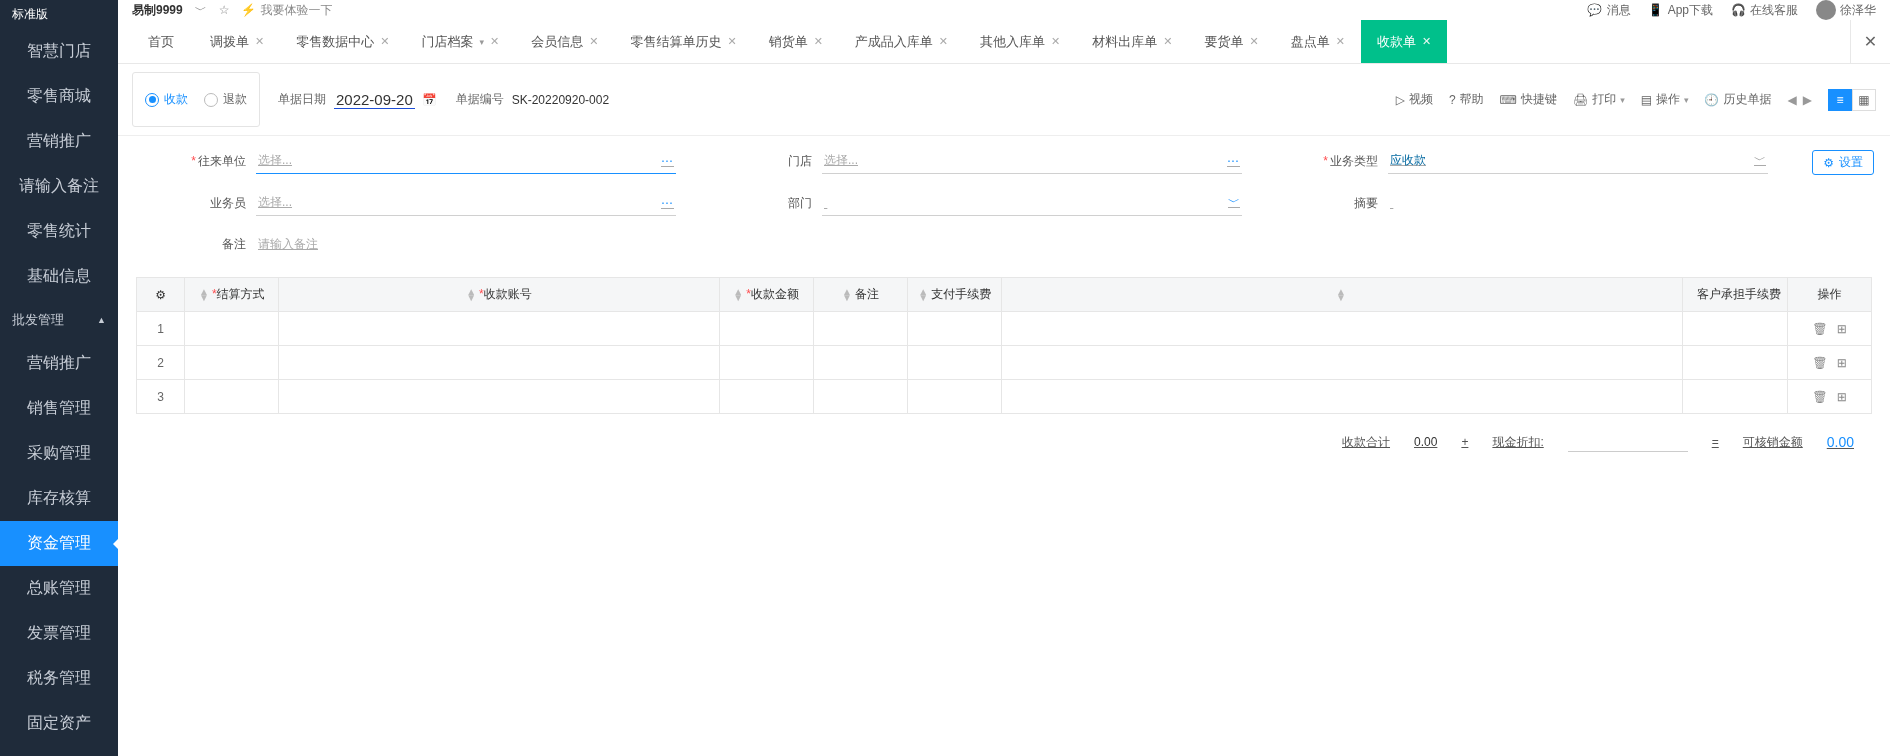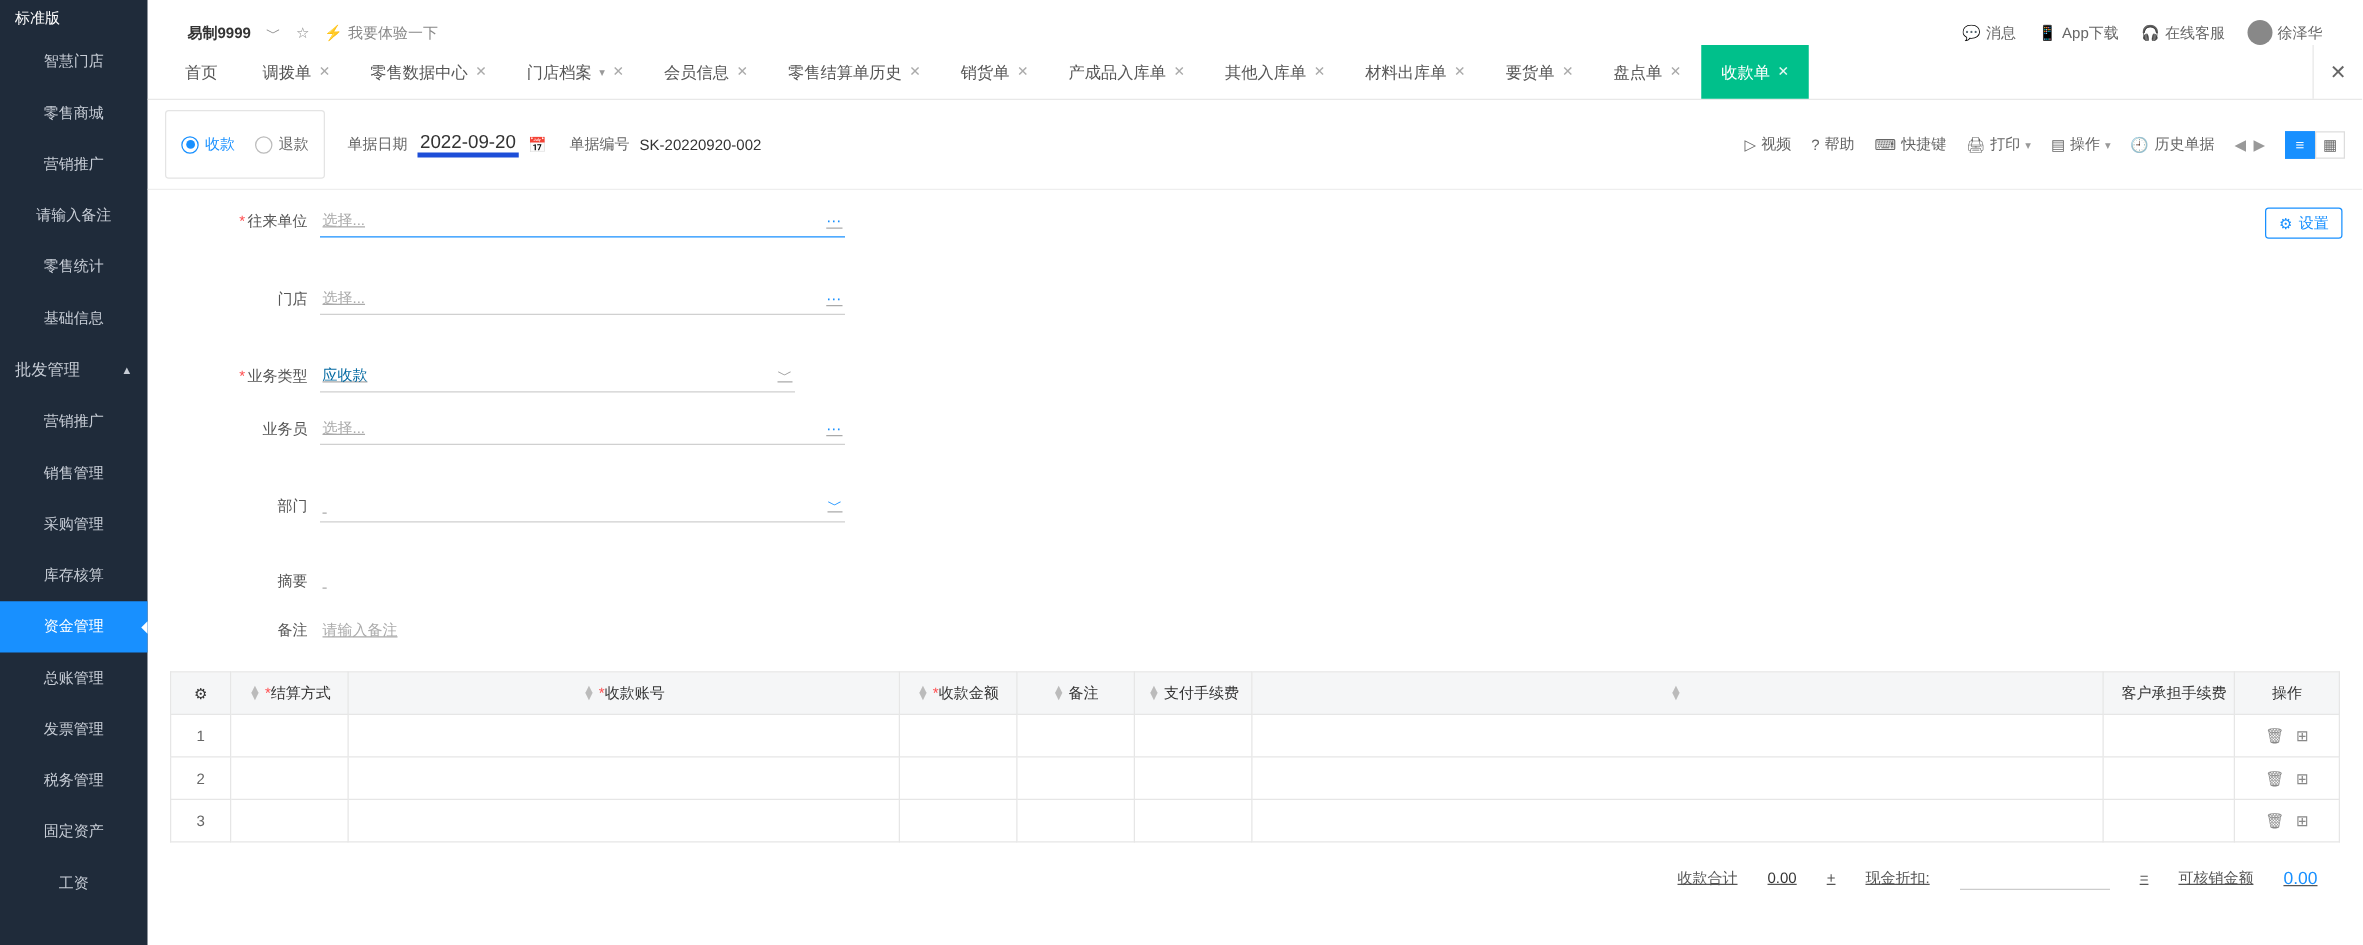--- a/index.html
+++ b/index.html
@@ -22,21 +22,21 @@
   flex-direction: column;
 }
 .sidebar-title {
   padding: 6px 12px;
   font-size: 12px;
   color: #fff;
 }
 .sidebar-item {
   padding: 12px 0;
   text-align: center;
-  font-size: 12px;
+  font-size: 16px;
   cursor: pointer;
   color: #c7cdd6;
 }
 .sidebar-group {
   padding: 12px 12px;
   font-size: 13px;
   cursor: pointer;
   display: flex;
   align-items: center;
   justify-content: space-between;
@@ -64,25 +64,24 @@
 .main {
   flex: 1;
   display: flex;
   flex-direction: column;
   overflow: hidden;
 }
 .topbar {
   height: 20px;
   display: flex;
   align-items: center;
-  padding: 0 32px;
+  padding: 0 14px;
   color: #333;
   gap: 8px;
   justify-content: space-between;
-  margin-top: 16px;
 }
 .topbar-left { display:flex; align-items:center; gap:12px; }
 .topbar-left .brand { font-weight: 600; }
 .topbar-left .small { color:#888; display:flex; align-items:center; gap:4px;}
 .topbar-right { display:flex; align-items:center; gap:18px; color:#666; }
 .topbar-right .item { display:flex; align-items:center; gap:4px; cursor:pointer;}
 .avatar {
   width: 20px; height: 20px; border-radius: 50%; background: #888; display:inline-block;
 }
 .tabs {
@@ -150,39 +149,38 @@
   cursor: pointer;
   color: #666;
 }
 .radio .circle {
   width: 14px; height: 14px; border: 1px solid #bbb; border-radius: 50%; display:inline-flex; align-items:center; justify-content:center;
 }
 .radio.checked { color: #1890ff; }
 .radio.checked .circle { border-color: #1890ff; }
 .radio.checked .circle::after { content:""; width:7px; height:7px; background:#1890ff; border-radius:50%;}
 .meta { display:flex; align-items:center; gap:8px; color:#666; }
-.meta .date { font-size:15px; color:#333; border-bottom:4px solid #1d4ed8; padding:0 2px;}
+.meta .date { font-size:15px; color:#333; border-bottom:1px solid #1d4ed8; padding:0 2px;}
 .meta .cal { color:#1890ff; }
 .subtoolbar-right { display:flex; align-items:center; gap:16px; color:#666;}
 .tb-action { display:flex; align-items:center; gap:4px; cursor:pointer; }
 .tb-action .caret { font-size:9px; color:#999; }
 .pager { display:flex; align-items:center; gap:6px;}
 .pager span { cursor:pointer; color:#999; }
 .viewswitch { display:flex; align-items:center;}
 .viewswitch .v { width:24px; height:22px; display:flex; align-items:center; justify-content:center; border:1px solid #ddd; cursor:pointer;}
 .viewswitch .v.active { background:#1890ff; color:#fff; border-color:#1890ff;}
 .form-area {
   padding: 12px 28px 4px 28px;
   position: relative;
 }
 .form-row {
   display: flex;
   gap: 36px;
   margin-bottom: 16px;
-  flex-direction: column;
 }
 .form-item {
   display: flex;
   align-items: center;
   gap: 10px;
 }
 .form-item .lbl { width: 100px; text-align: right; color:#555;}
 .form-item .req { color:#ff4d4f; margin-right:2px;}
 .form-item .input {
   width: 420px;

